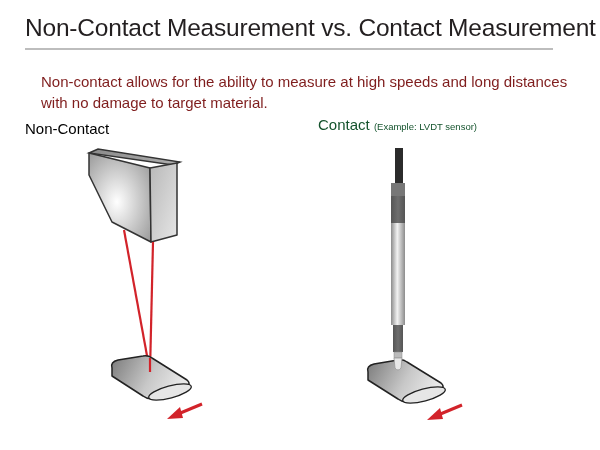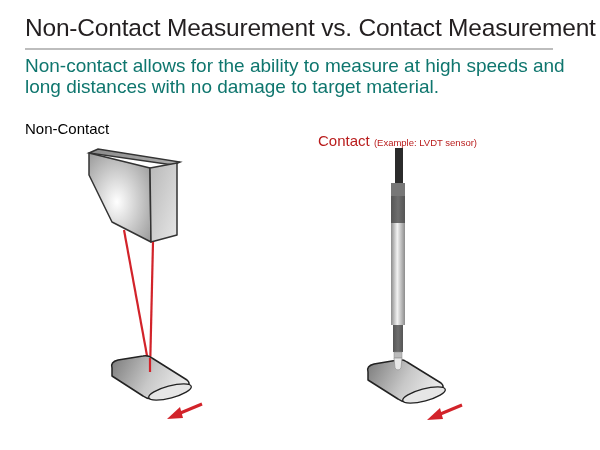--- a/index.html
+++ b/index.html
@@ -1,21 +1,21 @@
 <!DOCTYPE html>
 <html><head>
 <meta charset="utf-8">
 <style>
   html, body { margin:0; padding:0; background:#ffffff; }
   body { width:600px; height:450px; position:relative; overflow:hidden; font-family:"Liberation Sans", sans-serif; color:#231f20; }
   .title { position:absolute; left:25px; top:14px; font-size:24.5px; font-weight:normal; letter-spacing:-0.2px; white-space:nowrap; margin:0; }
   .rule { position:absolute; left:25px; top:48px; width:528px; height:2px; background:#bdbdbd; }
-  .desc { position:absolute; left:25px; top:55px; width:540px; font-size:19px; line-height:21px; color:#0f766e; margin:0; }
+  .desc { position:absolute; left:25px; top:55px; width:540px; font-size:15px; line-height:21px; color:#7f1d1d; margin:16px; }
   .label-left { position:absolute; left:25px; top:120px; font-size:15px; color:#000000; white-space:nowrap; }
-  .label-right { position:absolute; left:318px; top:132px; font-size:15px; color:#b91c1c; white-space:nowrap; }
+  .label-right { position:absolute; left:318px; top:116px; font-size:15px; color:#14532d; white-space:nowrap; }
   .label-right .sub { font-size:9.5px; }
   svg.diagram { position:absolute; left:0; top:0; }
 </style>
 </head>
 <body>
 
 <h1 class="title">Non-Contact Measurement vs. Contact Measurement</h1>
 <div class="rule"></div>
 <p class="desc">Non-contact allows for the ability to measure at high speeds and long distances with no damage to target material.</p>
 

